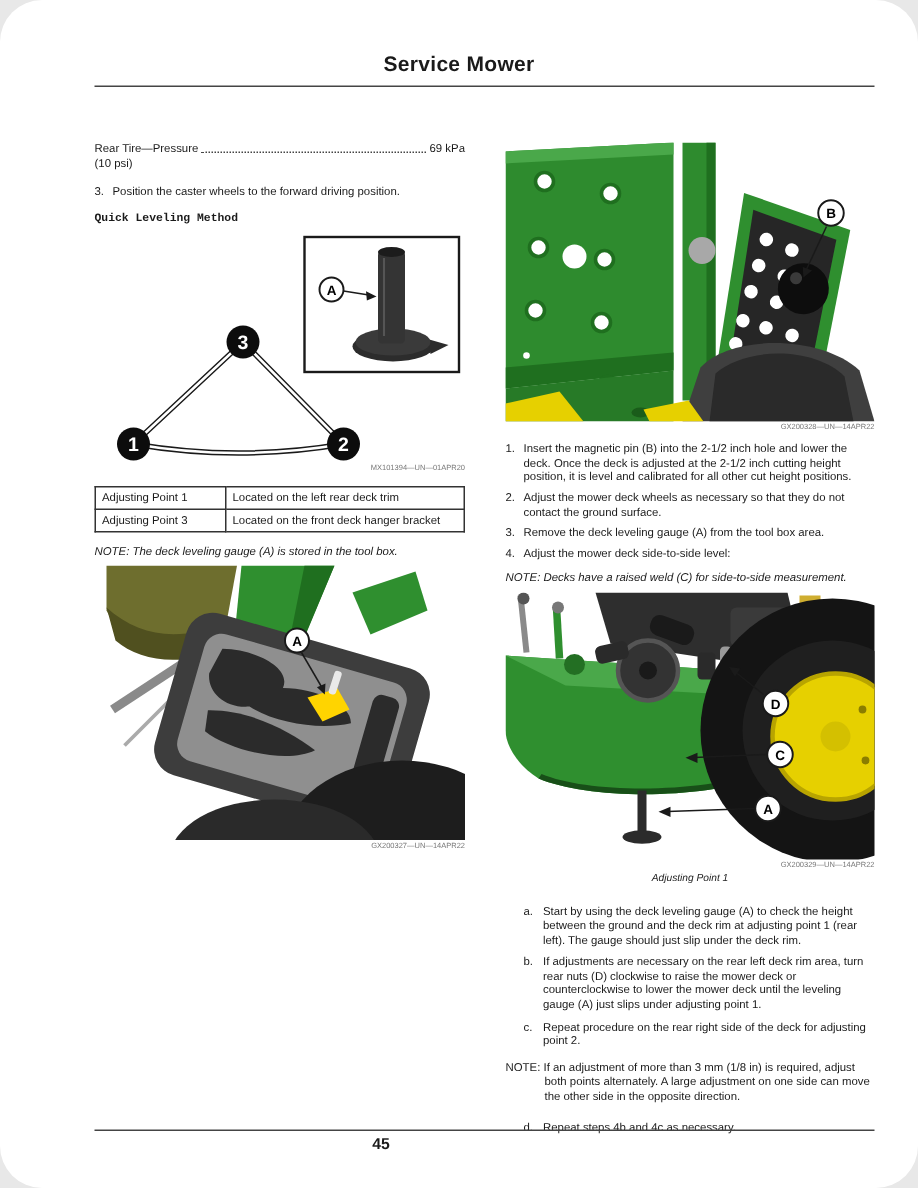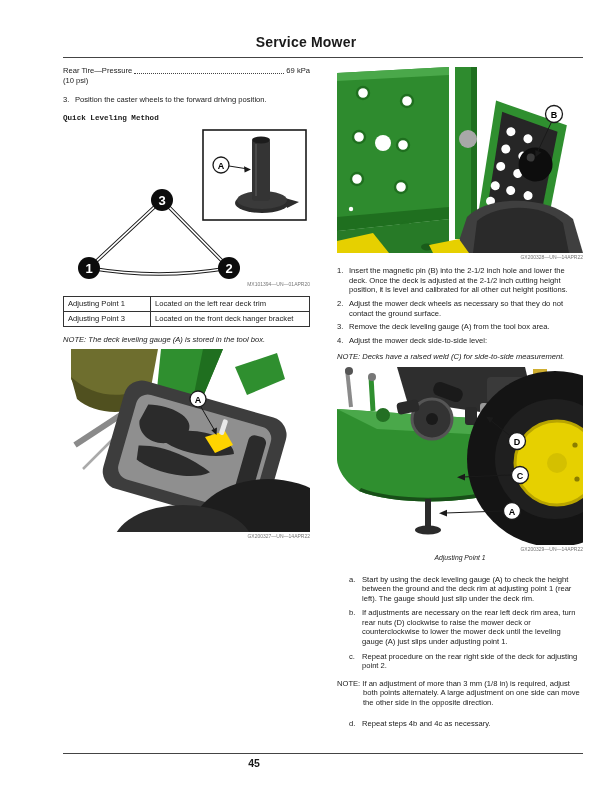--- a/index.html
+++ b/index.html
@@ -1,27 +1,27 @@
 <!DOCTYPE html>
 <html><head>
 <meta charset="utf-8">
 <style>
   html,body{margin:0;padding:0;background:#e8e8e8;}
   .page{
     position:relative;width:612px;height:792px;margin:0 auto;background:#ffffff;
-    font-family:"Liberation Sans","DejaVu Sans",sans-serif;color:#1a1a1a;overflow:hidden;
+    font-family:"Liberation Sans","DejaVu Sans",sans-serif;color:#1a1a1a;overflow:hidden;border-radius:28px;
   }
   .title{position:absolute;top:34px;left:0;width:612px;text-align:center;
     font-size:14px;font-weight:bold;letter-spacing:.2px;}
   .hrule{position:absolute;left:63px;width:520px;height:0;border-top:1px solid #444;}
   .rule-top{top:57px;}
   .rule-bottom{top:753px;}
   .pagenum{position:absolute;top:757px;left:0;width:508px;text-align:center;
     font-size:10.5px;font-weight:bold;}
-  .col{position:absolute;font-size:7.6px;line-height:1.26;}
+  .col{position:absolute;font-size:7.6px;line-height:1.26;margin-top:28px;}
   .col-left{left:63px;top:66px;width:247px;}
   .col-right{left:337px;top:67px;width:246px;}
   .specline{display:flex;align-items:flex-end;}
   .leader{flex:1;border-bottom:1px dotted #444;margin:0 2px 2px 2px;}
   .spec2{text-align:left;padding-right:2px;}
   .step{display:flex;margin-top:4px;}
   .step .num{width:12px;flex:none;}
   .step .txt{flex:1;}
   .substeps{margin-left:12px;}
   .substeps .num{width:13px;flex:none;}

